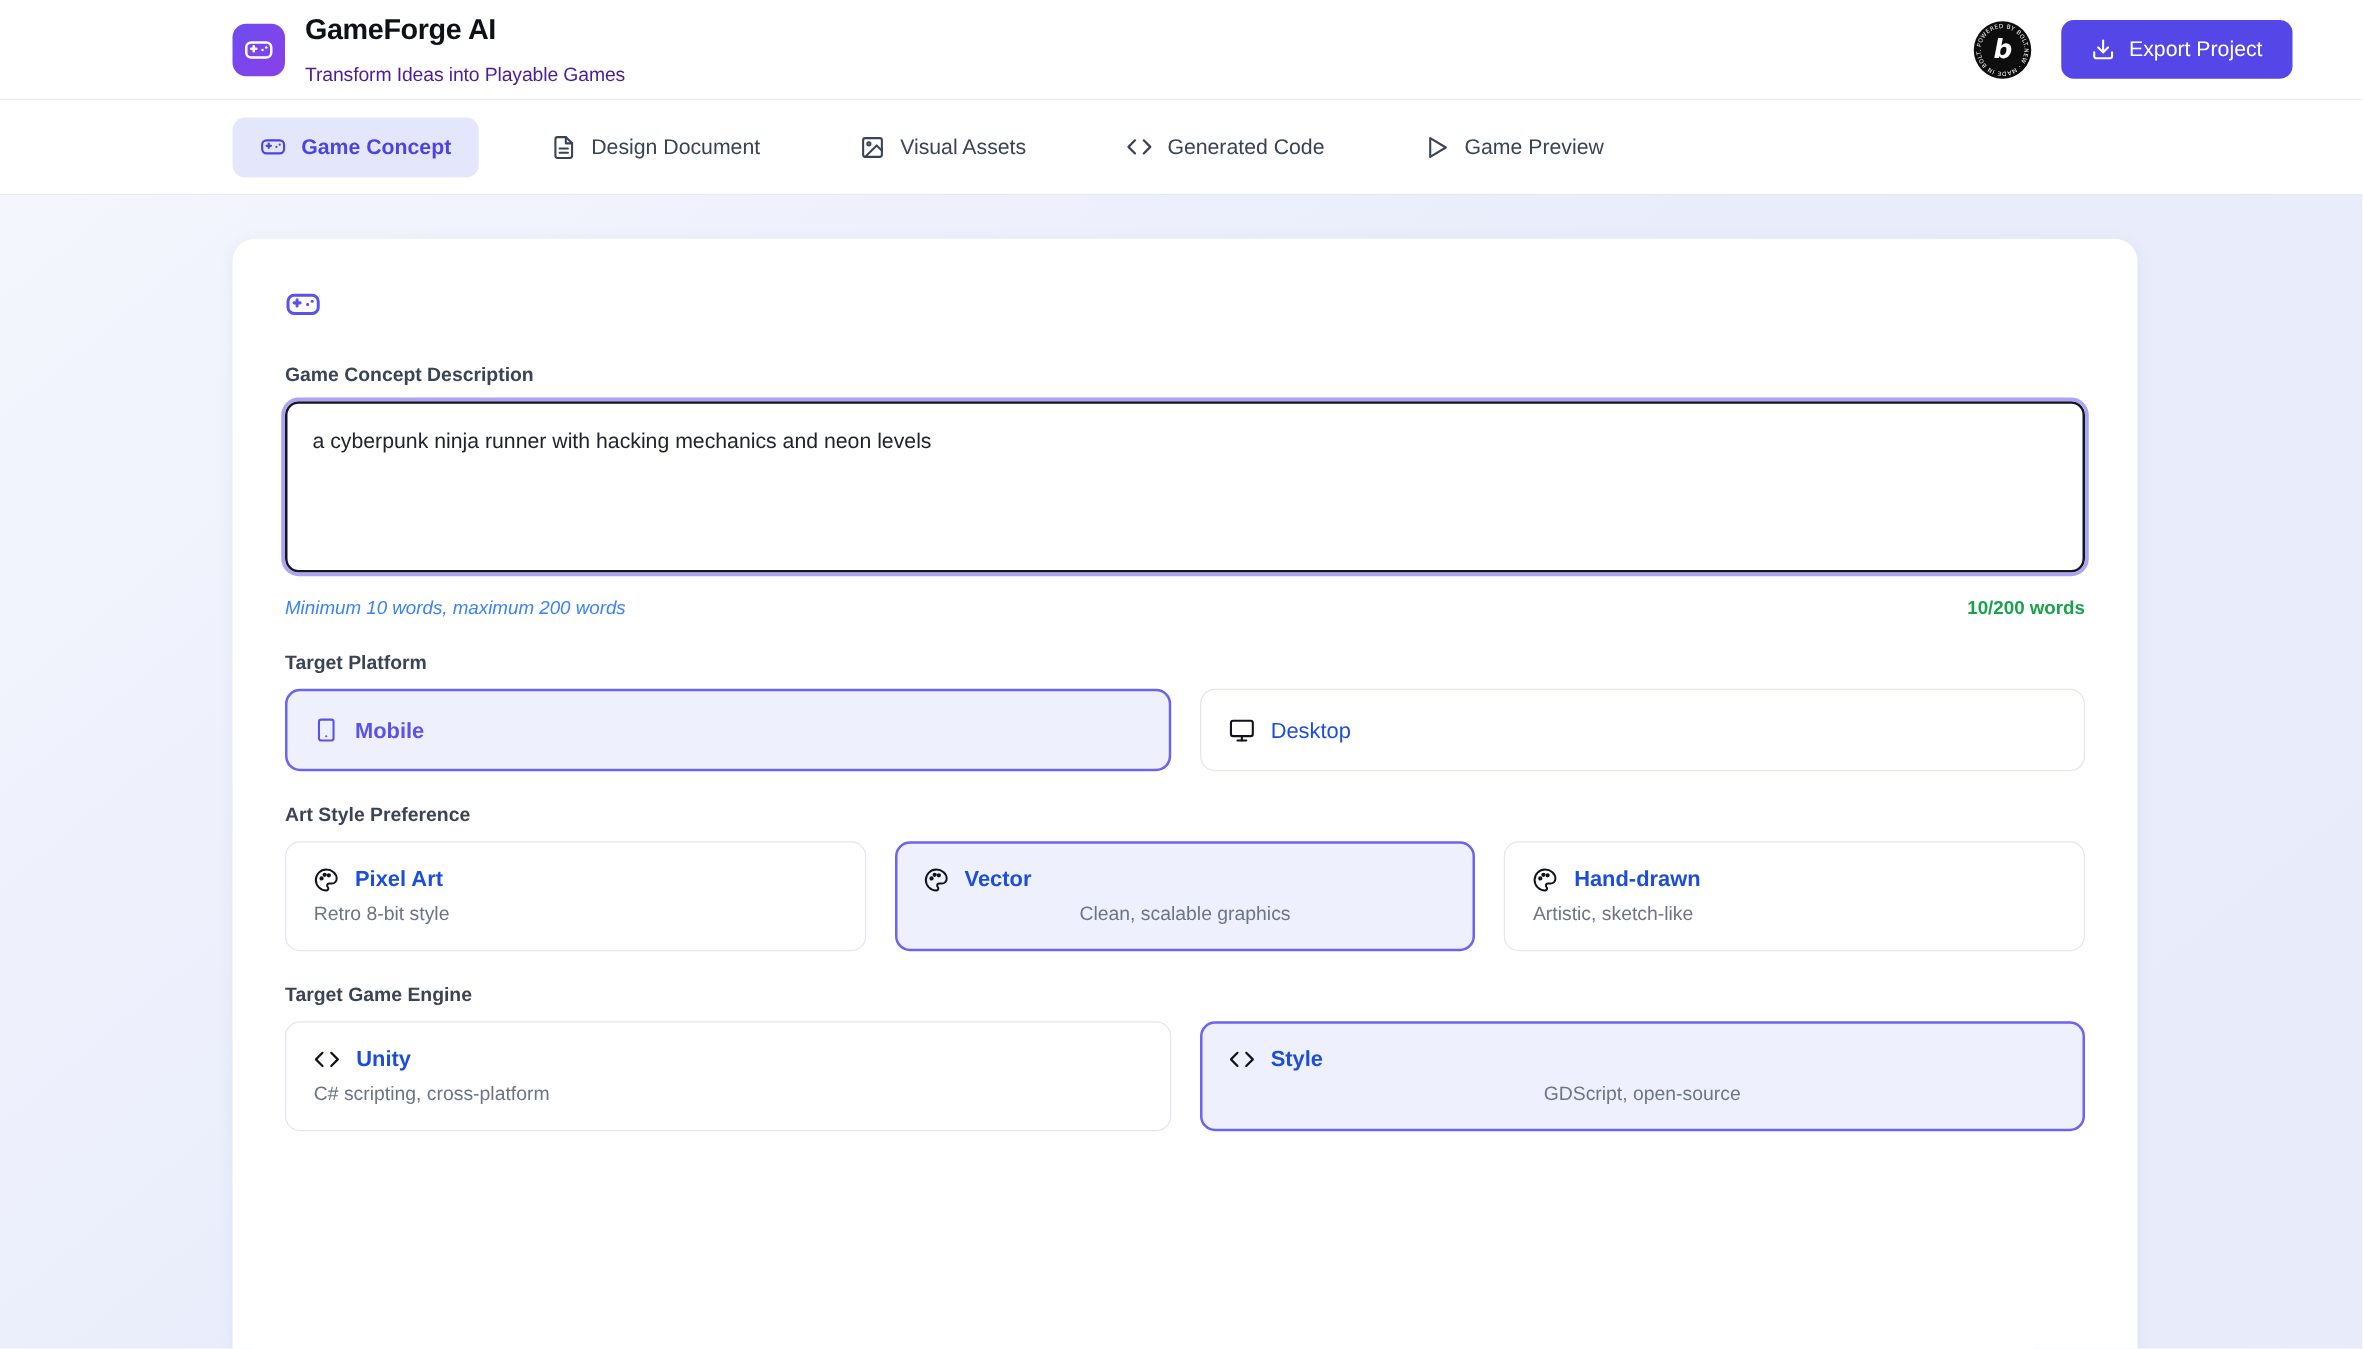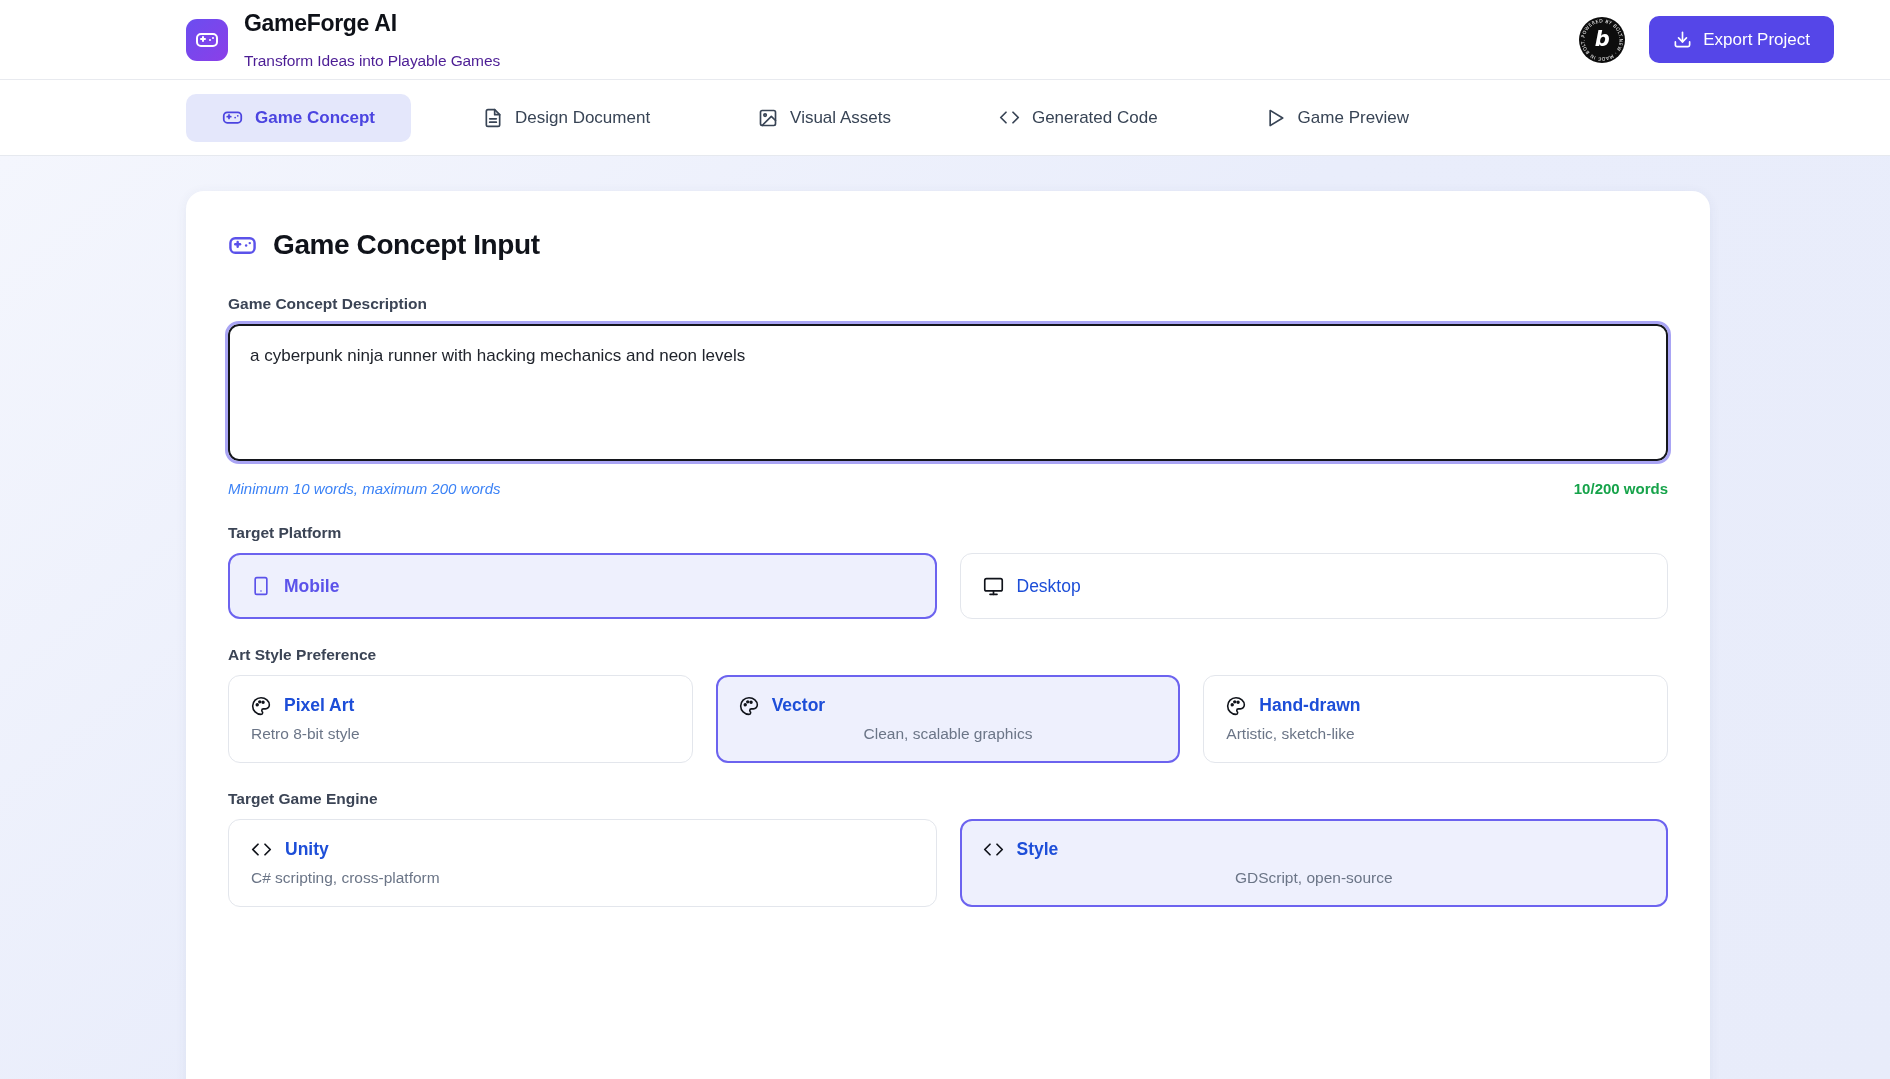--- a/index.html
+++ b/index.html
@@ -72,21 +72,21 @@
     height: 76px;
     background: #ffffff;
     border-bottom: 1px solid #e6e9ef;
     display: flex; align-items: center;
     padding-left: 186px;
     gap: 0;
   }
   .tab {
     display: flex; align-items: center; gap: 12px;
     height: 48px;
-    padding: 0 36px;
+    padding: 0 22px;
     border-radius: 10px;
     font-size: 17px;
     color: #384455;
     cursor: pointer;
     margin-right: 36px;
     white-space: nowrap;
     background: transparent;
     border: none;
     font-family: "Liberation Sans", sans-serif;
   }
@@ -282,21 +282,20 @@
     <div class="card-head">
       <span>
         <svg width="29" height="29" viewBox="0 0 24 24" fill="none" stroke="#5b52ea" stroke-width="2" stroke-linecap="round" stroke-linejoin="round">
           <line x1="6" y1="11" x2="10" y2="11"></line>
             <line x1="8" y1="9" x2="8" y2="13"></line>
           <line x1="15" y1="12" x2="15.01" y2="12"></line>
             <line x1="18" y1="10" x2="18.01" y2="10"></line>
           <rect x="2" y="6" width="20" height="12" rx="4"></rect>
         </svg>
       </span>
-      <span class="card-title">Game Concept Input</span>
     </div>
 
     <div class="section" style="margin-bottom:0;">
       <label class="field-label">Game Concept Description</label>
       <textarea class="concept-area" placeholder="Describe your game concept..." style="">a cyberpunk ninja runner with hacking mechanics and neon levels</textarea>
       <div class="meta-row">
         <span class="meta-hint">Minimum 10 words, maximum 200 words</span>
         <span class="meta-count">10/200 words</span>
       </div>
     </div>

